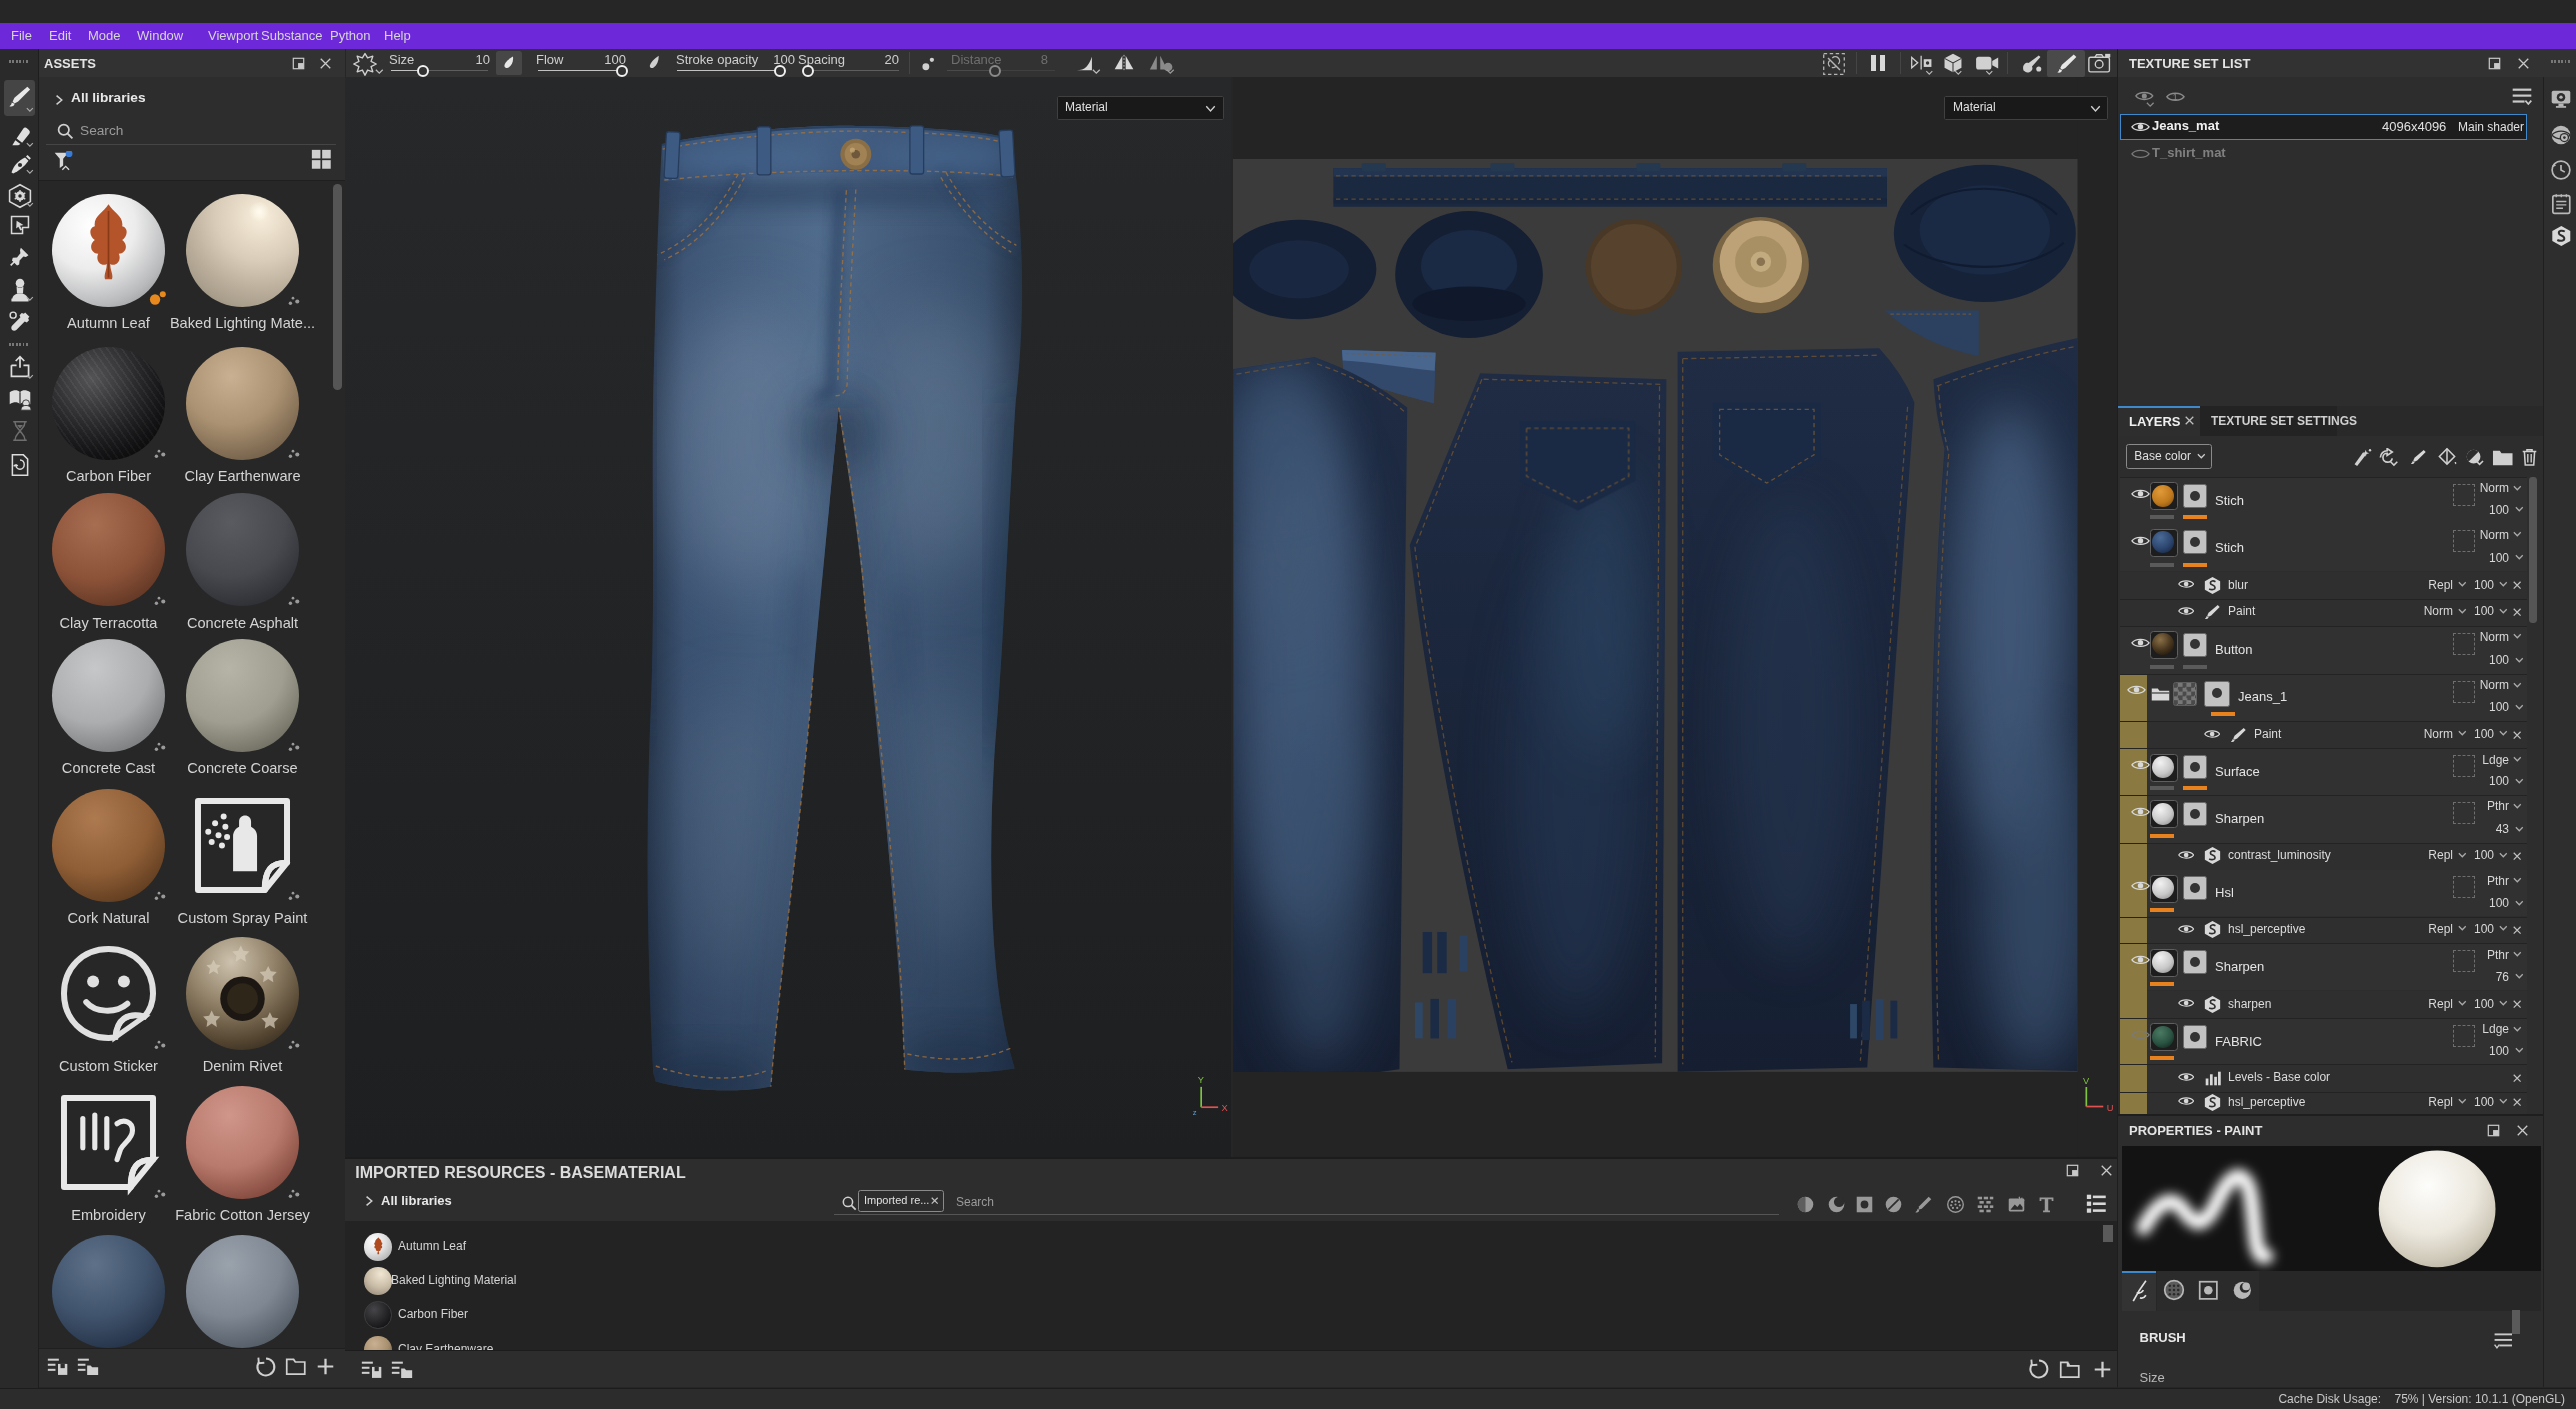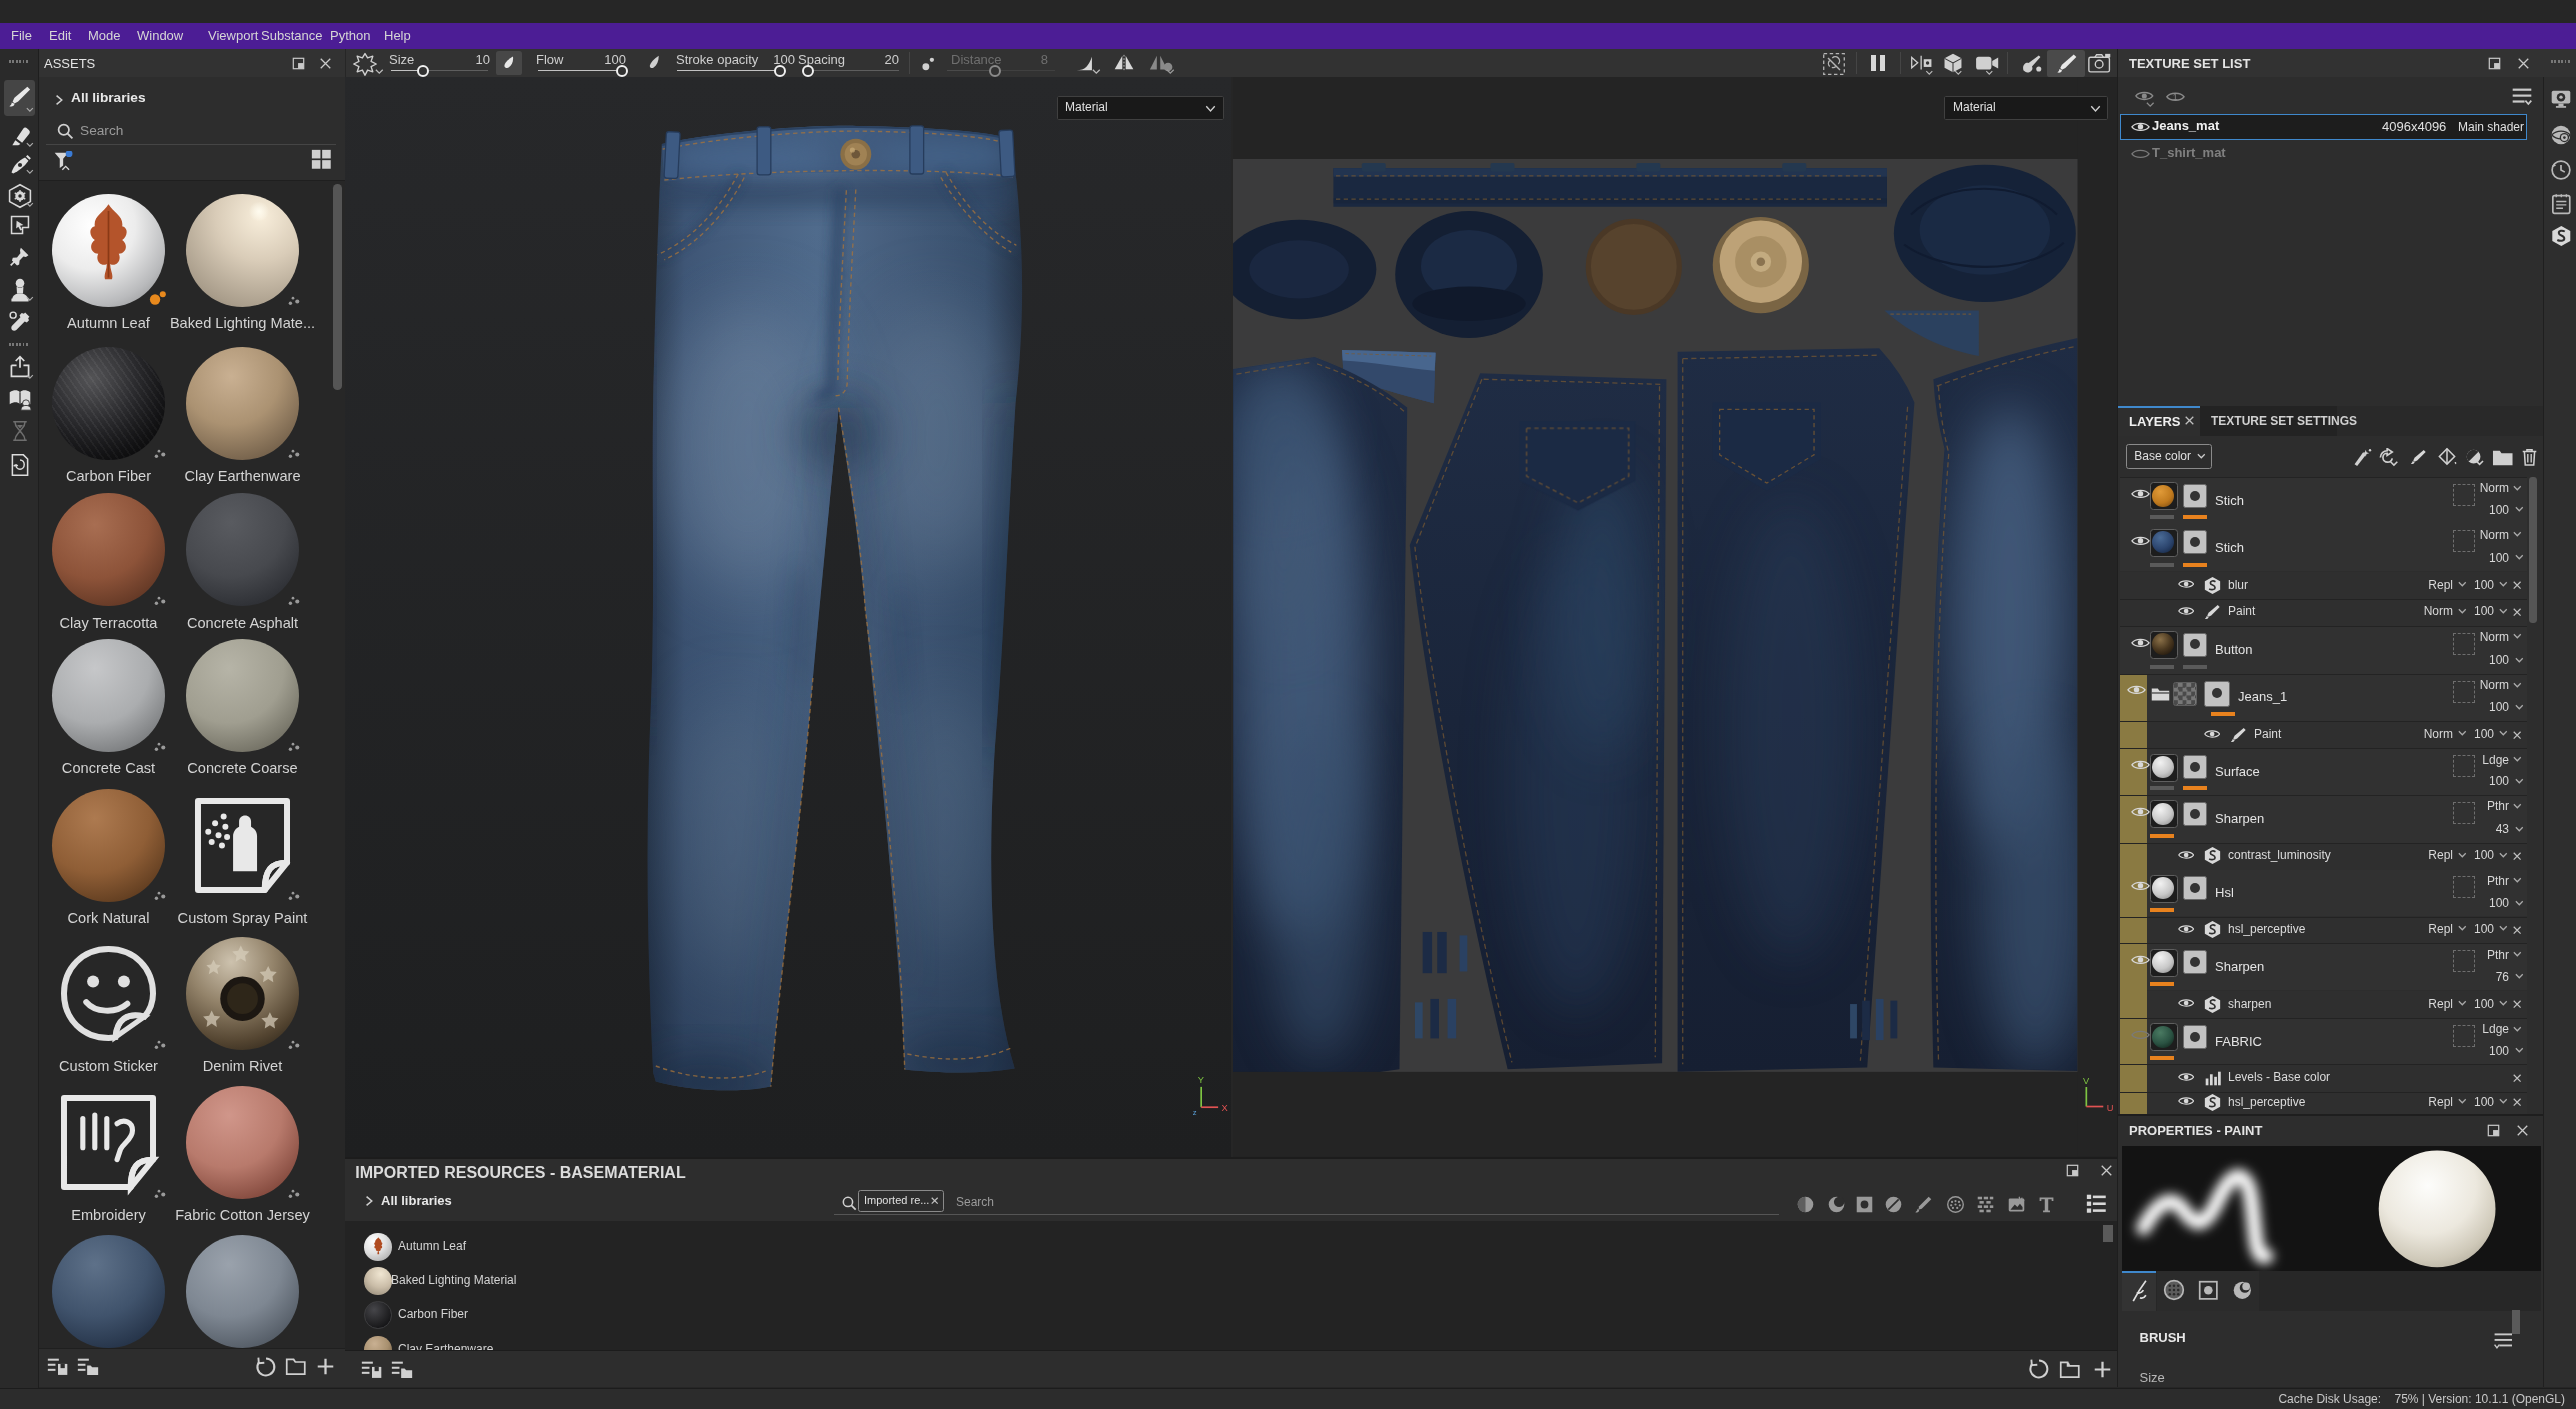--- a/index.html
+++ b/index.html
@@ -5,33 +5,33 @@
   * { margin:0; padding:0; box-sizing:border-box; }
   html,body { width:2576px; height:1409px; background:#262626; font-family:"Liberation Sans", sans-serif; overflow:hidden; }
   .abs { position:absolute; }
   #root { position:relative; width:2576px; height:1409px; }
 </style>
 </head>
 <body>
 <div id="root">
 
 
-  <div class="abs" id="menubar" style="left:0;top:23px;width:2576px;height:26px;background:#4c1d95;">
+  <div class="abs" id="menubar" style="left:0;top:23px;width:2576px;height:26px;background:#6d28d9;">
       <div class="abs" style="left:11px;top:5.2px;font-size:13px;color:#d6d6d6;">File</div>
       <div class="abs" style="left:49px;top:5.2px;font-size:13px;color:#d6d6d6;">Edit</div>
       <div class="abs" style="left:88px;top:5.2px;font-size:13px;color:#d6d6d6;">Mode</div>
       <div class="abs" style="left:137px;top:5.2px;font-size:13px;color:#d6d6d6;">Window</div>
       <div class="abs" style="left:198px;top:5.2px;font-size:13px;color:#d6d6d6;margin-left:10px;">Viewport</div>
       <div class="abs" style="left:261px;top:5.2px;font-size:13px;color:#d6d6d6;">Substance</div>
       <div class="abs" style="left:330px;top:5.2px;font-size:13px;color:#d6d6d6;">Python</div>
       <div class="abs" style="left:384px;top:5.2px;font-size:13px;color:#d6d6d6;">Help</div>
     </div>
 
   <div class="abs" id="toolrow" style="left:0;top:49px;width:2576px;height:28px;background:#323232;">
-      <div class="abs" style="left:44px;top:6.9px;font-size:13px;font-weight:normal;color:#e4e4e4;">ASSETS</div>
+      <div class="abs" style="left:44px;top:6.9px;font-size:13px;font-weight:bold;color:#e4e4e4;">ASSETS</div>
       <svg class="abs" style="left:292px;top:7.7px;" width="13" height="13" viewBox="0 0 15 15">
         <rect x="1.5" y="1.5" width="12" height="12" fill="none" stroke="#c9c9c9" stroke-width="1.4"></rect>
         <rect x="7" y="7" width="6.5" height="6.5" fill="#c9c9c9"></rect>
       </svg>
       <svg class="abs" style="left:319px;top:7.7px;" width="13" height="13" viewBox="0 0 15 15">
         <path d="M2 2 L13 13 M13 2 L2 13" stroke="#c9c9c9" stroke-width="1.5"></path>
       </svg>
       <div class="abs" style="left:345px;top:0;width:0.9px;height:28px;background:#262626;"></div>
       <svg class="abs" style="left:352px;top:1.7px;" width="26" height="26" viewBox="0 0 30 30">
         <path d="M15 3 L18 8 L24 6 L22 12 L28 15 L22 18 L24 24 L18 22 L15 28 L12 22 L6 24 L8 18 L2 15 L8 12 L6 6 L12 8 Z" fill="none" stroke="#d0d0d0" stroke-width="1.6" stroke-linejoin="round"></path>

